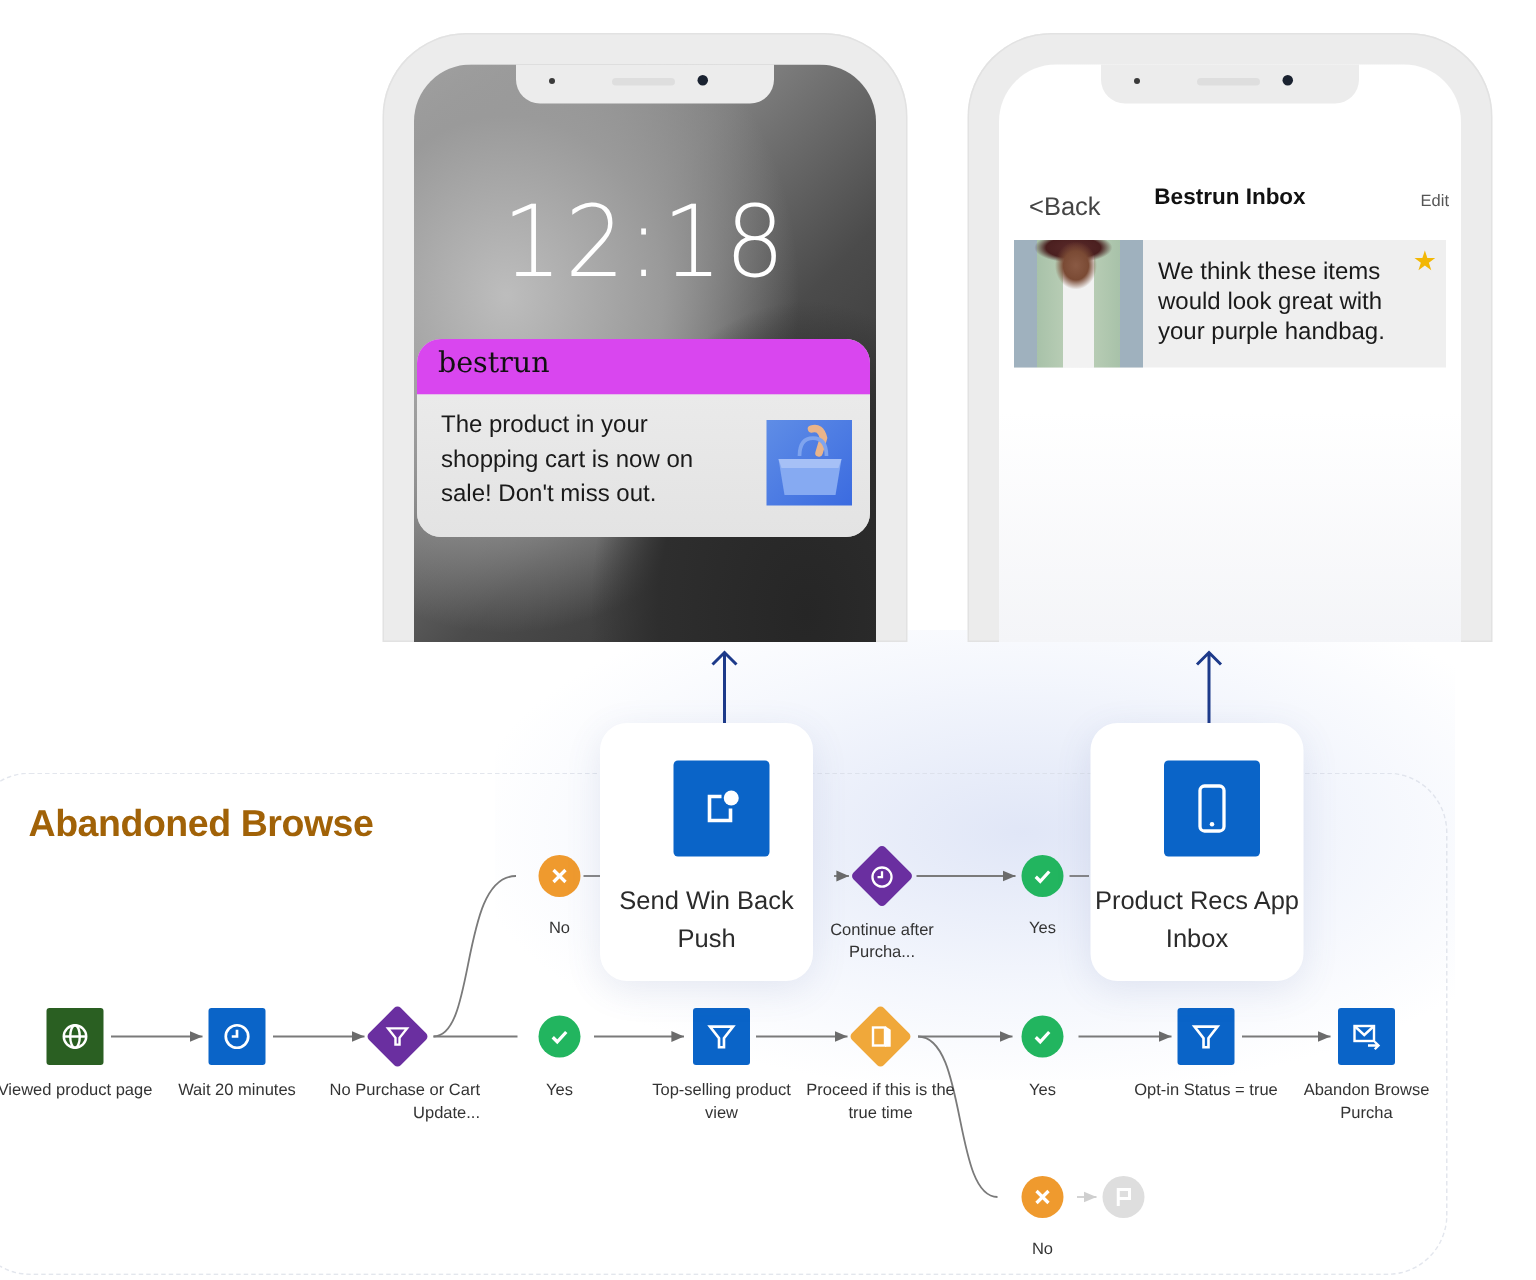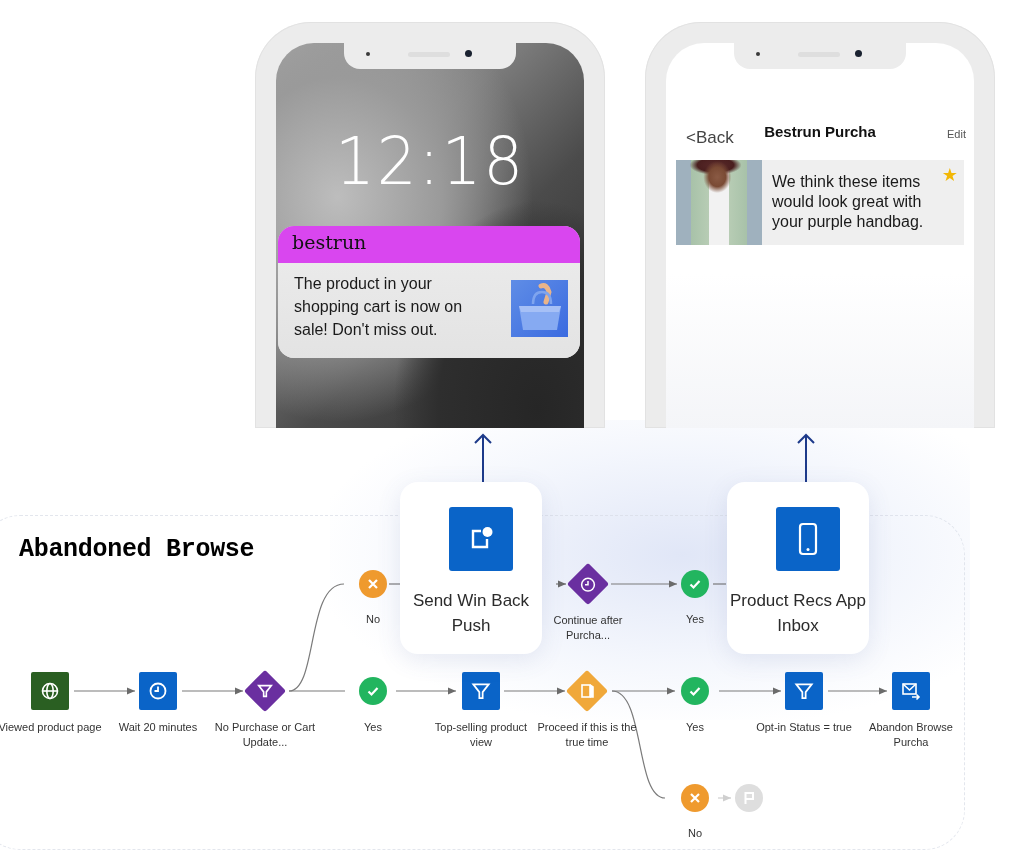--- a/index.html
+++ b/index.html
@@ -14,22 +14,22 @@
   }
 
   
   .flow-card {
     position: absolute; left: -20px; top: 515px; width: 985px; height: 335px;
     border: 1px dashed rgba(215,220,230,0.7); border-radius: 40px;
     background: transparent;
   }
   .flow-title {
     position: absolute; left: 19px; top: 535px;
-    font-family: Liberation Mono, monospace; font-weight: bold; font-size: 25px;
-    color: #000000; letter-spacing: -0.3px;
+    font-family: Liberation Sans, sans-serif; font-weight: bold; font-size: 25px;
+    color: #a16207; letter-spacing: -0.3px;
   }
 
   
   .phone {
     position: absolute; top: 22px; width: 350px; height: 406px;
     background: #ececec; border-radius: 56px 56px 0 0;
     box-shadow: inset 0 0 0 1px #e2e2e2;
     overflow: hidden;
   }
   .phone .screen {
@@ -188,21 +188,21 @@
 
 <div class="phone" id="phone-right">
   <div class="notch">
     <span class="cam-dot"></span>
     <span class="speaker"></span>
     <span class="cam-lens"></span>
   </div>
   <div class="screen">
     <div class="inbox-bar">
       <span class="inbox-back">&lt;Back</span>
-      <span class="inbox-title">Bestrun Purcha</span>
+      <span class="inbox-title">Bestrun Inbox</span>
       <span class="inbox-edit">Edit</span>
     </div>
     <div class="inbox-item">
       <div class="inbox-photo"></div>
       <div class="inbox-text">We think these items would look great with your purple handbag.</div>
       <span class="inbox-star">★</span>
     </div>
   </div>
 </div>
 
@@ -272,21 +272,21 @@
   </div>
   <div class="node-label" style="left:-36px; top:48px;">Wait 20 minutes</div>
 </div>
 
 <div class="node" style="left:250px; top:676px;">
   <div class="shape dia c-purple">
     <svg width="18" height="18" viewBox="0 0 20 20" fill="none" stroke="#fff" stroke-width="1.8">
         <path d="M3 4 H17 L11.5 11 V16 H8.5 V11 Z"></path>
       </svg>
   </div>
-  <div class="node-label" style="left:-40px; top:44px;">No Purchase or Cart Update...</div>
+  <div class="node-label" style="left:-40px; top:44px;text-align:right;">No Purchase or Cart Update...</div>
 </div>
 
 <div class="node" style="left:359px; top:677px;">
   <div class="shape circ c-green">
     <svg width="14" height="14" viewBox="0 0 14 14" fill="none" stroke="#fff" stroke-width="2.2">
         <path d="M2.5 7.5 L5.5 10.5 L11.5 4"></path>
       </svg>
   </div>
   <div class="node-label" style="left:-41px; top:43px;">Yes</div>
 </div>

